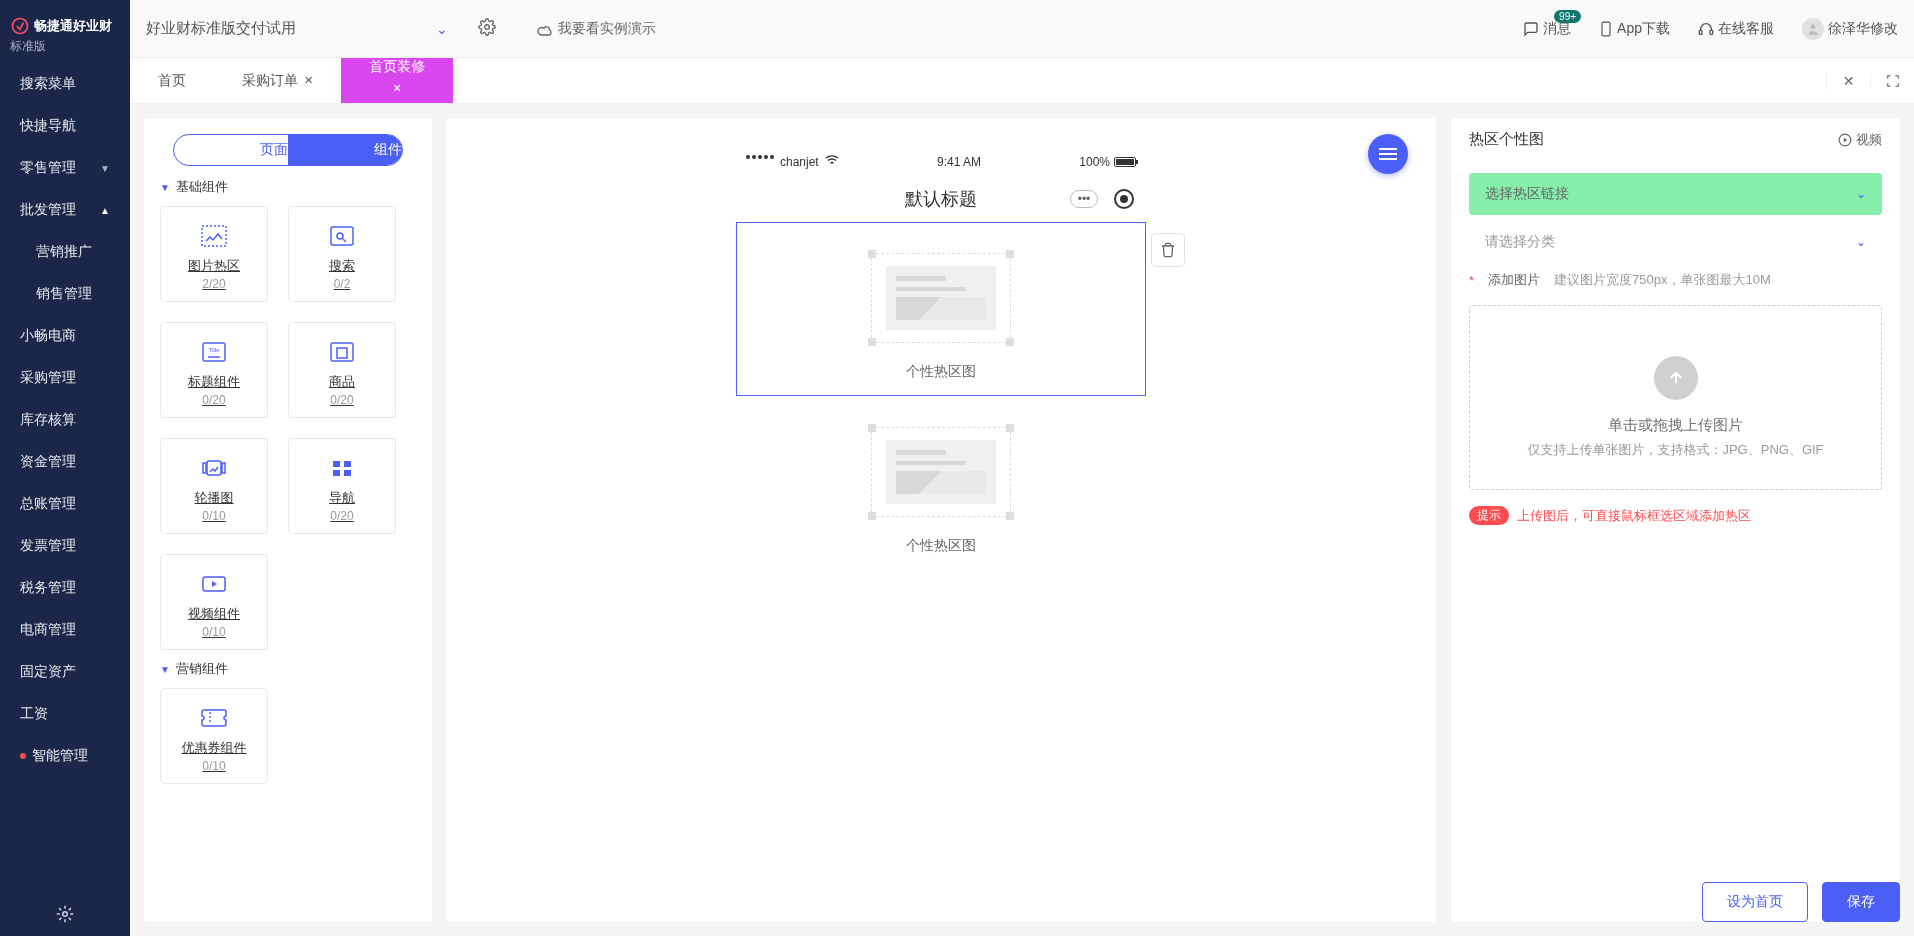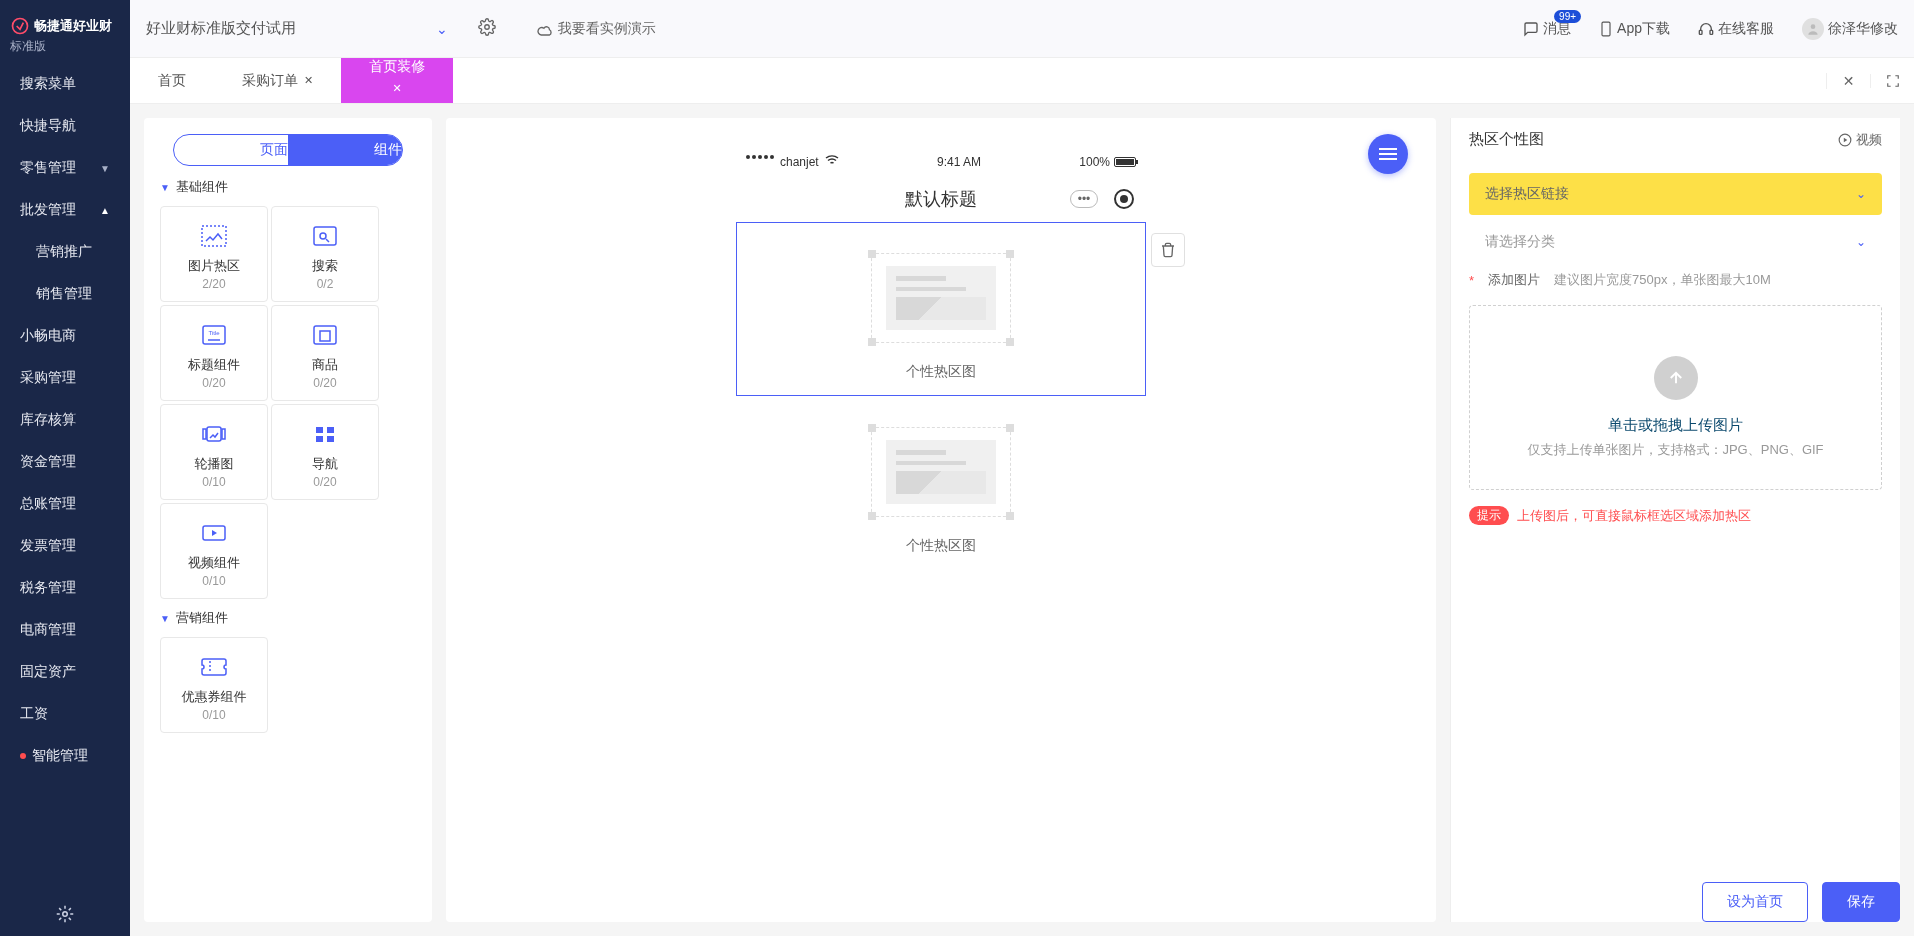--- a/index.html
+++ b/index.html
@@ -76,21 +76,21 @@
     }
     .product-title { font-size: 15px; color: #555; }
     .product-chev { color: #4b5ff7; margin-left: 140px; font-size: 14px; }
     .gear-icon { margin-left: 30px; color: #666; }
     .demo-link { margin-left: 40px; color: #666; display: flex; align-items: center; gap: 4px;}
     .header-right { margin-left: auto; display: flex; align-items: center; gap: 28px; color: #555;}
     .header-right-item { display: flex; align-items: center; gap: 4px; position: relative;}
     .badge {
       position: absolute;
       top: -10px; right: -10px;
-      background: #1d4ed8;
+      background: #0f766e;
       color: #fff; font-size: 10px;
       border-radius: 8px; padding: 1px 5px;
     }
     .avatar { width: 22px; height: 22px; border-radius: 50%; background: #e0e0e0; display:inline-flex; align-items:center; justify-content:center; color:#999;}
 
     
     .tabs-bar {
       position: fixed;
       top: 58px;
       left: 130px;
@@ -166,21 +166,22 @@
       color: #333;
       margin: 10px 0;
     }
     .group-title .tri {
       color: #4b5ff7;
       font-size: 10px;
     }
     .comp-grid {
       display: flex;
       flex-wrap: wrap;
-      gap: 3px;
+      gap: 20px;
+      text-decoration: underline;
     }
     .comp-card {
       width: 108px;
       border: 1px solid #e8e8e8;
       border-radius: 4px;
       padding: 14px 0 10px;
       text-align: center;
       color: #555;
       font-size: 13px;
       cursor: pointer;
@@ -320,21 +321,21 @@
       display: flex;
       align-items: center;
       justify-content: space-between;
       padding: 12px 18px;
       font-size: 15px;
       color: #333;
     }
     .video-link { color: #666; font-size: 13px; display:flex; align-items:center; gap:4px;}
     .select-row {
       margin: 12px 18px 0;
-      background: #fde047;
+      background: #86efac;
       border-radius: 4px;
       padding: 12px 16px;
       display: flex;
       align-items: center;
       justify-content: space-between;
       color: #666;
       font-size: 14px;
     }
     .select-row.light { background: #fff; padding: 6px 16px;}
     .chev-down{color:#4b5ff7;font-size:12px;}
@@ -347,21 +348,21 @@
       border: 1px dashed #d0d0d0;
       border-radius: 4px;
       padding: 50px 10px 30px;
       text-align: center;
       color: #666;
     }
     .upload-circle{
       width:44px;height:44px;border-radius:50%;background:#d0d0d0;
       display:inline-flex;align-items:center;justify-content:center;color:#fff;font-size:20px;margin-bottom:16px;
     }
-    .upload-title { font-size: 15px; color:#0c4a6e; margin-bottom: 6px;}
+    .upload-title { font-size: 15px; color:#737373; margin-bottom: 6px;}
     .upload-sub { font-size: 13px; color:#999;}
     .tip-row {
       padding: 16px 18px;
       display:flex; align-items:center; gap:8px;
       font-size: 13px; color:#ff4d4f;
     }
     .tip-badge {
       background:#ff4d4f;color:#fff;border-radius:10px;padding:1px 8px;font-size:12px;
     }
 

